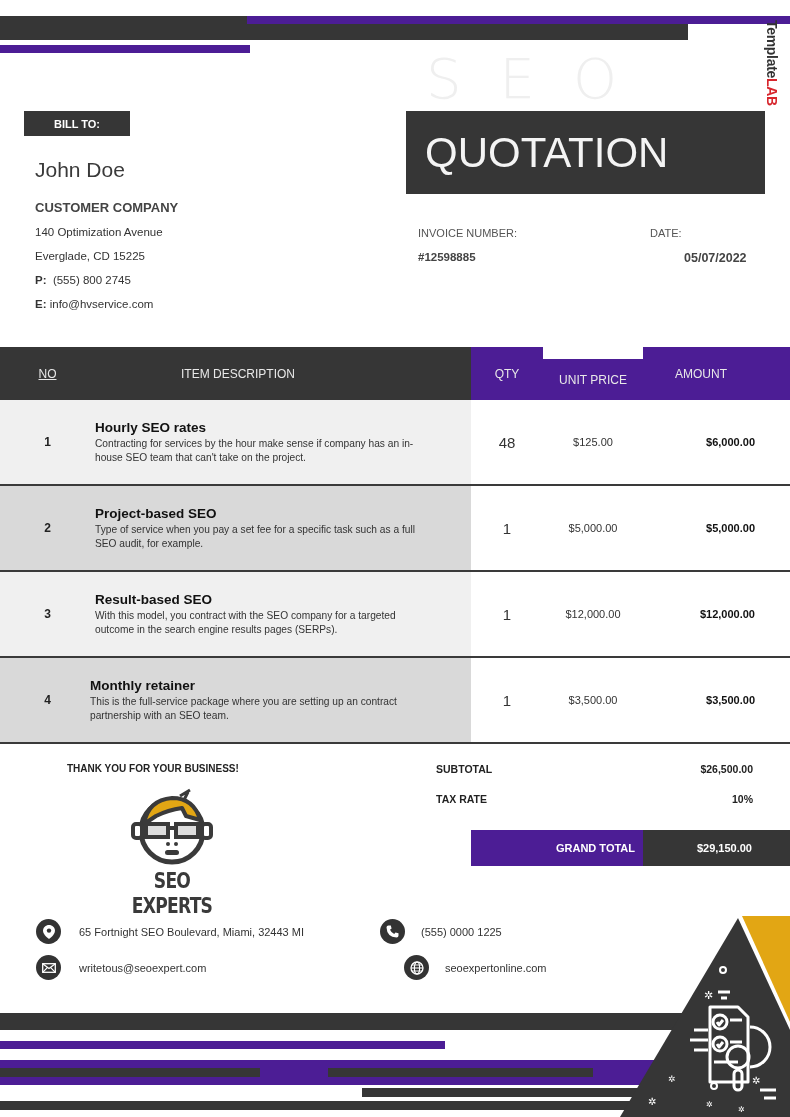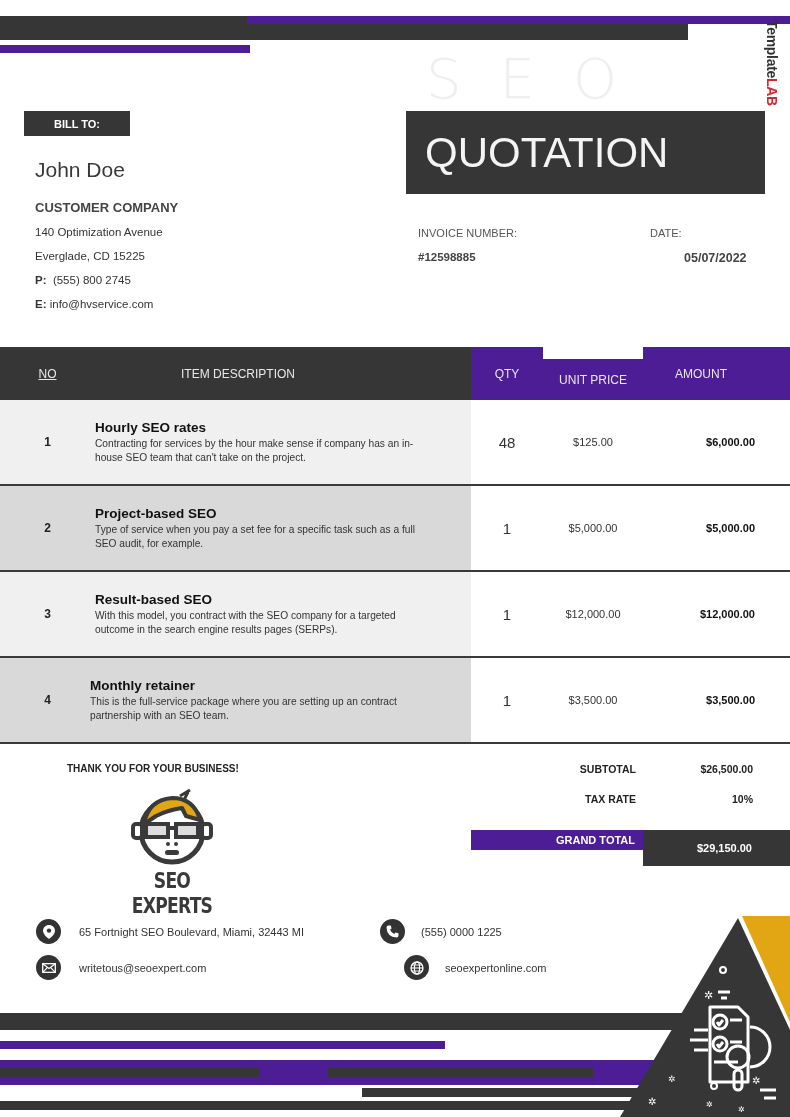--- a/index.html
+++ b/index.html
@@ -36,23 +36,23 @@
   .row .right { flex:1; display:flex; align-items:center; background:#fff; }
   .cell-no { width: 95px; text-align: center; font-size: 12px; font-weight: bold; color: #222; }
   .cell-desc { flex: 1; }
   .item-title { font-size: 13.5px; font-weight: bold; color: #111; margin-bottom: 2px; }
   .item-text { font-size: 10.2px; color: #333; line-height: 14px; width: 340px; }
   .cell-qty { width: 72px; text-align:center; font-size: 15px; color:#333; }
   .cell-price { width: 100px; text-align:center; font-size: 11px; color:#333; }
   .cell-amount { width: 112px; text-align:right; font-size: 11px; font-weight:bold; color:#111; }
 
   .thanks { left: 67px; top: 763px; font-size: 10px; font-weight: bold; color:#222; }
-  .tot-label { width: 200px; text-align:right; font-size: 10.5px; font-weight:bold; color:#222; }
+  .tot-label { width: 200px; font-size: 10.5px; font-weight:bold; color:#222; }
   .tot-value { width: 100px; text-align:right; font-size: 10.5px; font-weight:bold; color:#222; }
-  .grand-left { left: 471px; top: 830px; width: 172px; height: 20px; color:#fff; font-size: 11px; font-weight:bold; display:flex; align-items:center; justify-content:flex-end; padding-right: 8px; }
+  .grand-left { left: 471px; top: 830px; width: 172px; height: 36px; color:#fff; font-size: 11px; font-weight:bold; display:flex; align-items:center; justify-content:flex-end; padding-right: 8px; }
   .grand-right { left: 643px; top: 830px; width: 147px; height: 36px; color:#fff; font-size: 11px; font-weight:bold; display:flex; align-items:center; justify-content:flex-end; padding-right: 38px; }
 
   .logo { left: 108px; top: 786px; width: 128px; height: 108px; }
   .logo-text { position:absolute; left:0; top: 82px; width:128px; text-align:center; font-size: 22px; font-weight:bold; color:#3a3a3a; font-family: "DejaVu Sans", sans-serif; letter-spacing:-1px; transform: scaleX(0.78); }
 
   .contact { display:flex; align-items:center; font-size: 11px; color:#333; }
   .cicon { width: 25px; height: 25px; border-radius: 50%; background:#333; margin-right: 18px; display:flex; align-items:center; justify-content:center; }
 </style>
 </head>
 <body>

